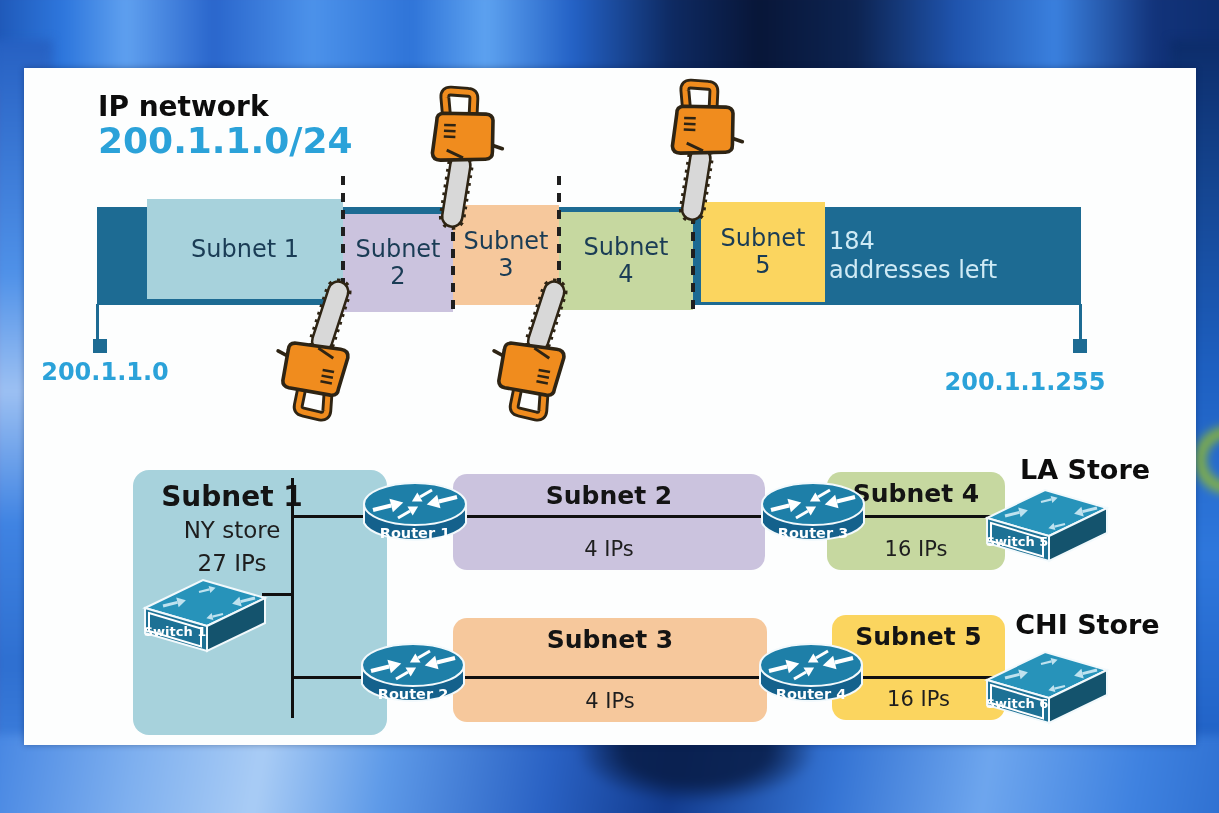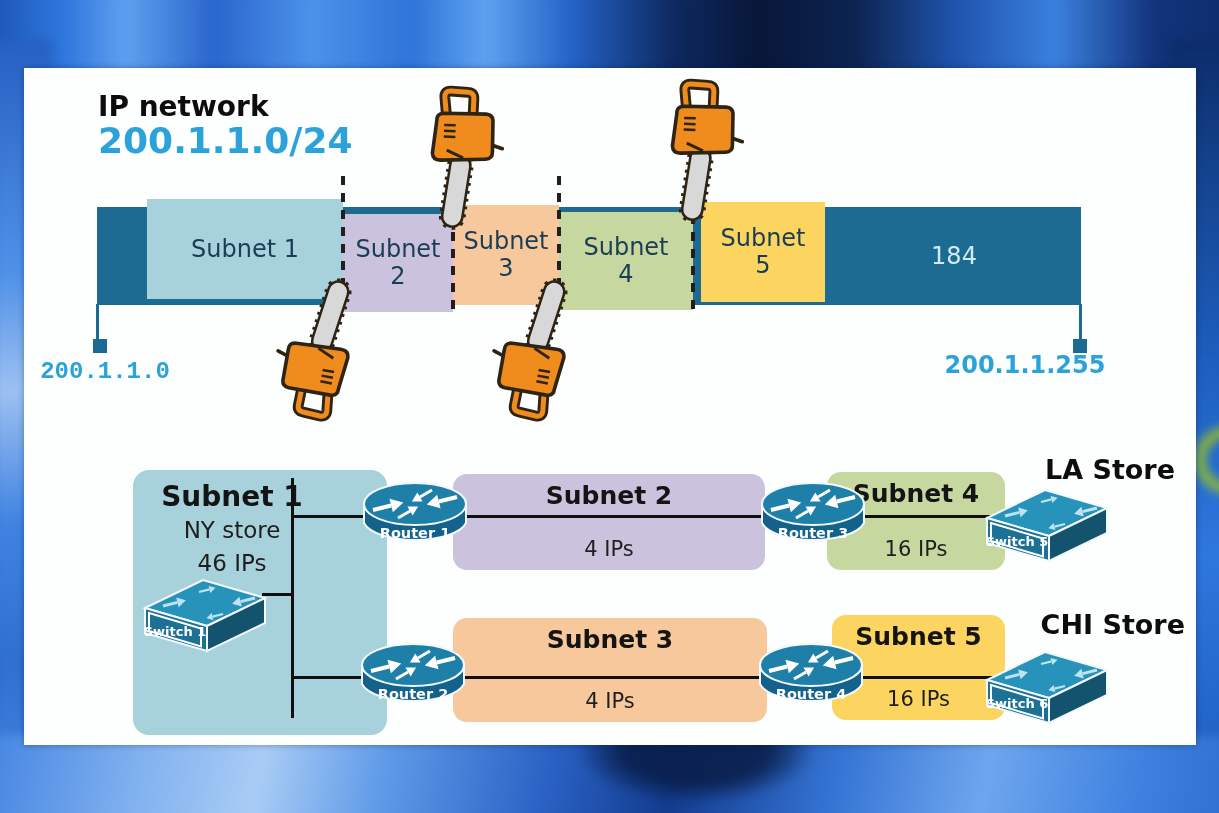--- a/index.html
+++ b/index.html
@@ -32,21 +32,21 @@
   .t1{font-size:28px;font-weight:bold;color:#0d0d0d;line-height:34px;}
   .t2{font-size:36px;font-weight:bold;color:#2ba2d9;line-height:33px;}
   .t3{font-size:26px;color:#1c1c1c;line-height:33px;}
 
   
   .bar-base{left:73px;top:139px;width:984px;height:98px;}
   .seg{display:flex;align-items:center;justify-content:center;text-align:center;
     color:#1a3c55;font-size:24px;line-height:27px;}
   .seg .lbl2{max-width:92px;}
   .remaining{left:805px;top:139px;width:250px;height:98px;display:flex;flex-direction:column;
-    align-items:center;justify-content:center;color:#cfeaf5;font-size:24px;line-height:29px;}
+    justify-content:center;color:#cfeaf5;font-size:24px;line-height:29px;}
   .cut{width:4px;background:repeating-linear-gradient(180deg,#1f1f1f 0 9px,transparent 9px 17px);}
   .cut-tall{top:108px;height:136px;}
   .cut-short{top:130px;height:114px;}
 
   .tickline{width:3px;background:#1d6b93;}
   .ticksq{width:14px;height:14px;background:#1d6b93;}
   .ip-label{font-size:24px;font-weight:bold;color:#2ba2d9;text-align:center;}
 
   
   svg.saw{position:absolute;width:112px;height:206px;overflow:visible;}
@@ -54,21 +54,21 @@
   
   .round-box{border-radius:16px;}
   .s1-text{left:112px;top:412px;width:192px;text-align:center;color:#141414;}
   .s1-text .bt{font-size:28px;font-weight:bold;line-height:34px;}
   .s1-text .bs{font-size:23px;line-height:33px;color:#1e1e1e;}
   .net-box{display:flex;flex-direction:column;justify-content:space-between;text-align:center;
     padding:7px 0 9px 0;box-sizing:border-box;border-radius:14px;}
   .net-box .nb-title{font-size:25px;font-weight:bold;color:#141414;}
   .net-box .nb-ips{font-size:21px;color:#1e1e1e;}
   .wire{background:#101010;}
-  .store-label{font-size:27px;font-weight:bold;color:#0d0d0d;text-align:right;}
+  .store-label{font-size:27px;font-weight:bold;color:#0d0d0d;text-align:center;}
 
   svg.router{position:absolute;width:110px;height:82px;overflow:visible;}
   svg.switch{position:absolute;width:132px;height:86px;overflow:visible;}
   .dev-label{font-family:"DejaVu Sans","Liberation Sans",sans-serif;font-weight:bold;fill:#ffffff;}
 </style>
 </head>
 <body>
 
 <div class="screen">
 
@@ -140,20 +140,21 @@
     </div>
     <div class="abs seg" style="left: 535px; top: 144px; width: 134px; height: 98px; background: rgb(198, 216, 160);">
       <span class="lbl2">Subnet 4</span>
     </div>
     <div class="abs seg" style="left: 677px; top: 134px; width: 124px; height: 100px; background: rgb(251, 213, 95);">
       <span class="lbl2">Subnet 5</span>
     </div>
 
     <div class="abs remaining">
       <span>184</span>
+      <span>addresses left</span>
     </div>
 
     <div class="abs cut cut-tall" style="left:317px;"></div>
     <div class="abs cut cut-short" style="left:427px;"></div>
     <div class="abs cut cut-tall" style="left:533px;"></div>
     <div class="abs cut cut-short" style="left:667px;"></div>
 
     <svg class="saw" viewBox="0 -6 112 200" style="left:376px;top:-15px;transform:rotate(9deg) scale(0.72);">
         <use href="#saw-shape"></use>
       </svg>
@@ -162,31 +163,31 @@
       </svg>
     <svg class="saw" viewBox="0 -6 112 200" style="left:245px;top:180px;transform:rotate(198deg) scale(0.72);">
         <use href="#saw-shape"></use>
       </svg>
     <svg class="saw" viewBox="0 -6 112 200" style="left:461px;top:180px;transform:rotate(198deg) scale(0.72);">
         <use href="#saw-shape"></use>
       </svg>
 
     <div class="abs tickline" style="left:72px;top:236px;height:37px;"></div>
     <div class="abs ticksq" style="left:69px;top:271px;"></div>
-    <div class="abs ip-label" style="left:6px;top:290px;width:150px;font-family:Liberation Mono, monospace;">200.1.1.0</div>
+    <div class="abs ip-label" style="left:6px;top:290px;width:150px;">200.1.1.0</div>
 
     <div class="abs tickline" style="left:1055px;top:236px;height:37px;"></div>
     <div class="abs ticksq" style="left:1049px;top:271px;"></div>
-    <div class="abs ip-label" style="left:913px;top:283px;width:176px;">200.1.1.255</div>
+    <div class="abs ip-label" style="left:913px;top:300px;width:176px;">200.1.1.255</div>
 
     <div class="abs round-box" style="left: 109px; top: 402px; width: 254px; height: 265px; background: rgb(167, 210, 220);"></div>
     <div class="abs s1-text">
       <div class="bt">Subnet 1</div>
       <div class="bs">NY store</div>
-      <div class="bs">46 IPs</div>
+      <div class="bs">27 IPs</div>
     </div>
 
     <div class="abs net-box" style="left: 429px; top: 406px; width: 312px; height: 96px; background: rgb(203, 195, 222);">
       <div class="nb-title">Subnet 2</div>
       <div class="nb-ips">4 IPs</div>
     </div>
     <div class="abs net-box" style="left: 803px; top: 404px; width: 178px; height: 98px; background: rgb(198, 216, 160);">
       <div class="nb-title">Subnet 4</div>
       <div class="nb-ips">16 IPs</div>
     </div>

